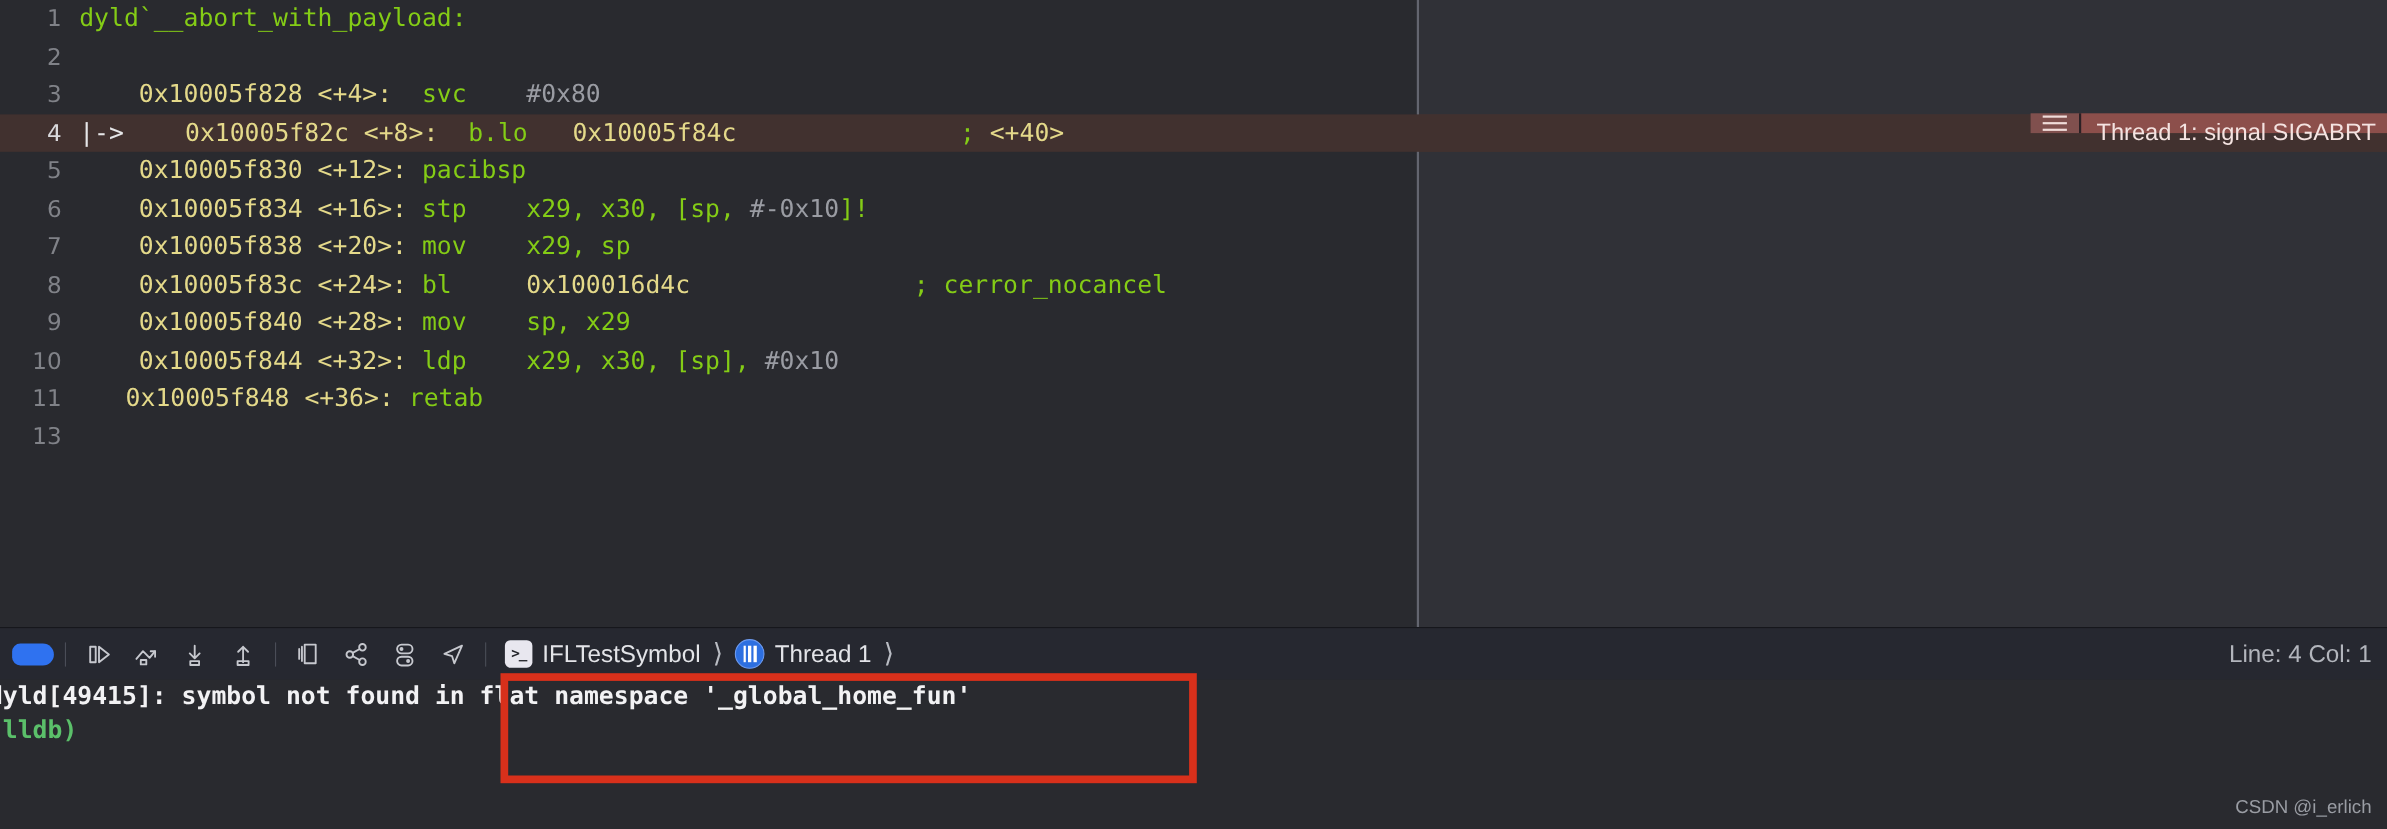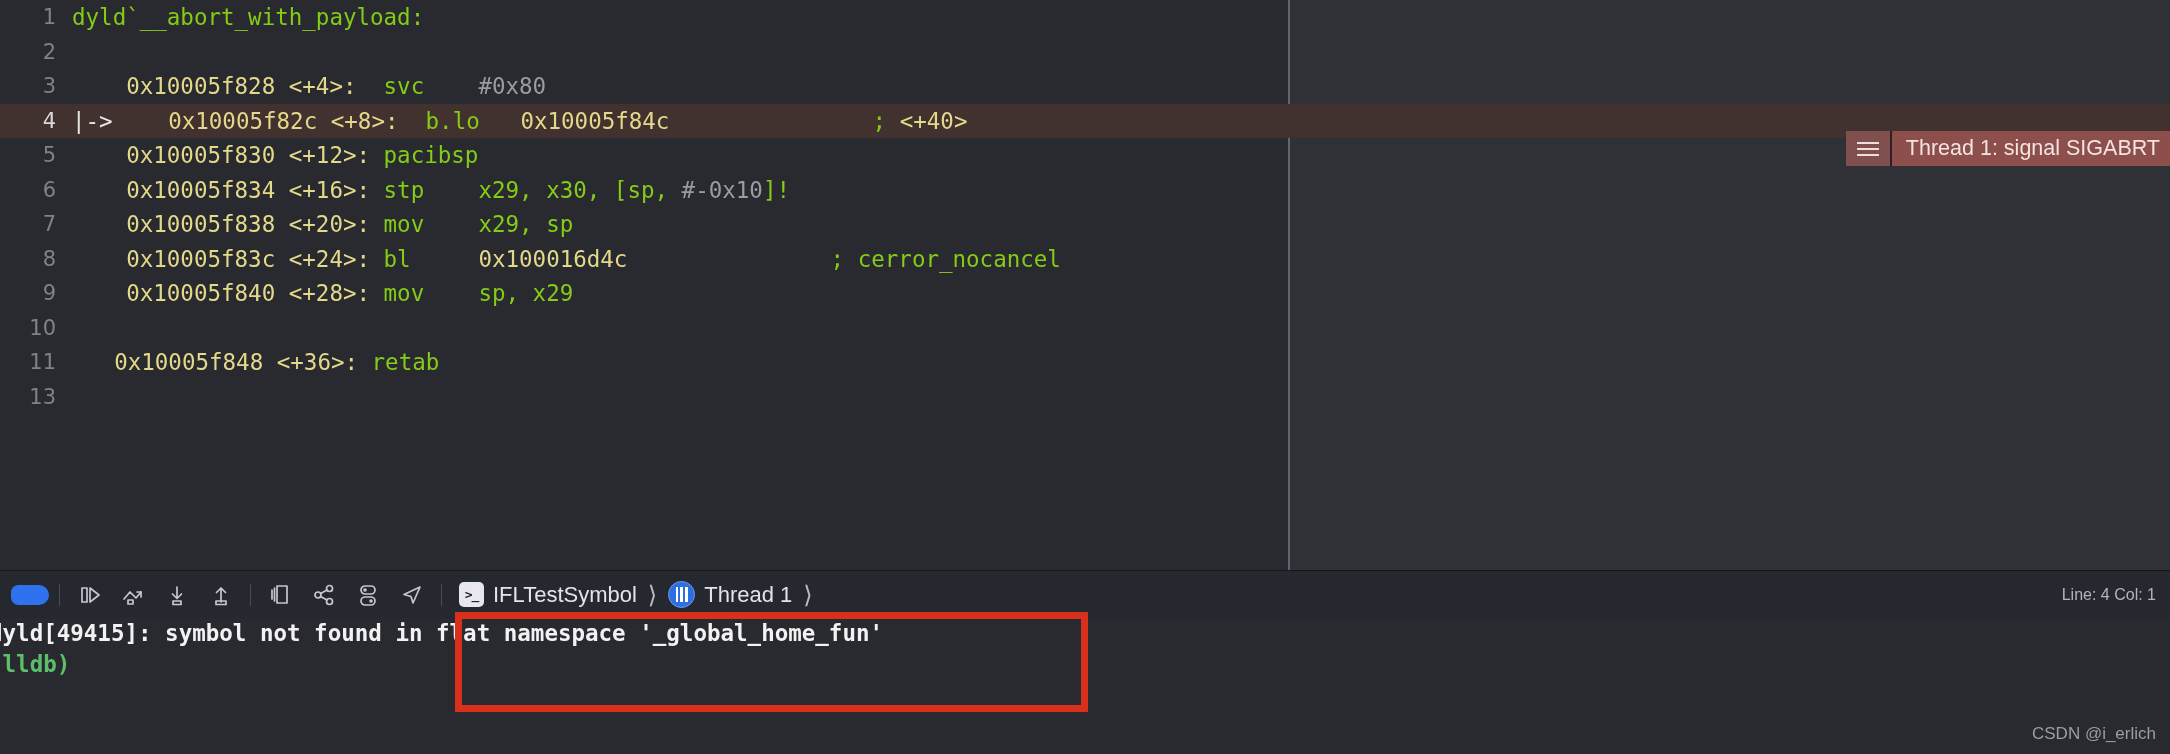--- a/index.html
+++ b/index.html
@@ -80,24 +80,23 @@
     position: absolute;
     left: 0; top: 103.5px;
     width: 880px; height: 34.5px;
     background: #453638;
   }
 
   
   #sigabrt {
     position: absolute;
     top: 103px; right: 0;
-    height: 35px;
+    height: 18px;
     display: flex; align-items: stretch;
     z-index: 6;
-    margin-top: 28px;
   }
   #sigabrt .grip {
     width: 44px;
     background: #80504e;
     display: flex; align-items: center; justify-content: center;
   }
   #sigabrt .grip .bars {
     width: 22px; height: 14px;
     display: flex; flex-direction: column; justify-content: space-between;
   }
@@ -173,21 +172,21 @@
     width: 27px; height: 27px;
     background: #151519;
     border: 2px solid #cdb98c;
     display: flex; align-items: center; justify-content: center;
   }
 
   #linecol {
     margin-left: auto;
     margin-right: 14px;
     font-family: "Liberation Sans", sans-serif;
-    font-size: 16px;
+    font-size: 22px;
     color: #b2b5bc;
     white-space: nowrap;
   }
 
   
   #console {
     position: absolute;
     left: 0; top: 618px;
     width: 2170px; height: 136px;
     background: #292a2f;
@@ -234,21 +233,21 @@
     <div id="code-lines">
         <div class="code-line"><span class="gutter-num">1</span><span class="codetext" style="left: 72px;"><span class="c-default">dyld`__abort_with_payload:</span></span></div>
         <div class="code-line"><span class="gutter-num">2</span></div>
         <div class="code-line"><span class="gutter-num">3</span><span class="codetext" style="left: 72px;"><span class="c-default">    </span><span class="c-addr">0x10005f828 &lt;+4&gt;:</span><span class="c-default">  svc    </span><span class="c-num">#0x80</span></span></div>
         <div class="code-line highlight"><span class="gutter-num">4</span><span class="marker">|-&gt;</span><span class="codetext" style="left: 114px;"><span class="c-default">    </span><span class="c-addr">0x10005f82c &lt;+8&gt;:</span><span class="c-default">  b.lo   </span><span class="c-addr">0x10005f84c</span><span class="c-default">               ; </span><span class="c-addr">&lt;+40&gt;</span></span></div>
         <div class="code-line"><span class="gutter-num">5</span><span class="codetext" style="left: 72px;"><span class="c-default">    </span><span class="c-addr">0x10005f830 &lt;+12&gt;:</span><span class="c-default"> pacibsp</span></span></div>
         <div class="code-line"><span class="gutter-num">6</span><span class="codetext" style="left: 72px;"><span class="c-default">    </span><span class="c-addr">0x10005f834 &lt;+16&gt;:</span><span class="c-default"> stp    x29, x30, [sp, </span><span class="c-num">#-0x10</span><span class="c-default">]!</span></span></div>
         <div class="code-line"><span class="gutter-num">7</span><span class="codetext" style="left: 72px;"><span class="c-default">    </span><span class="c-addr">0x10005f838 &lt;+20&gt;:</span><span class="c-default"> mov    x29, sp</span></span></div>
         <div class="code-line"><span class="gutter-num">8</span><span class="codetext" style="left: 72px;"><span class="c-default">    </span><span class="c-addr">0x10005f83c &lt;+24&gt;:</span><span class="c-default"> bl     </span><span class="c-addr">0x100016d4c</span><span class="c-default">               ; cerror_nocancel</span></span></div>
         <div class="code-line"><span class="gutter-num">9</span><span class="codetext" style="left: 72px;"><span class="c-default">    </span><span class="c-addr">0x10005f840 &lt;+28&gt;:</span><span class="c-default"> mov    sp, x29</span></span></div>
-        <div class="code-line"><span class="gutter-num">10</span></div>
+        <div class="code-line"><span class="gutter-num">10</span><span class="codetext" style="left: 72px;"><span class="c-default">    </span><span class="c-addr">0x10005f844 &lt;+32&gt;:</span><span class="c-default"> ldp    x29, x30, [sp], </span><span class="c-num">#0x10</span></span></div>
         <div class="code-line"><span class="gutter-num">11</span><span class="codetext" style="left: 60px;"><span class="c-default">    </span><span class="c-addr">0x10005f848 &lt;+36&gt;:</span><span class="c-default"> retab</span></span></div>
         <div class="code-line"><span class="gutter-num">13</span><span class="codetext" style="left: 72px;"></span></div>
       </div>
 
     <div id="sigabrt">
       <div class="grip">
         <span class="bars">
             <i></i>
             <i></i>
             <i></i>

